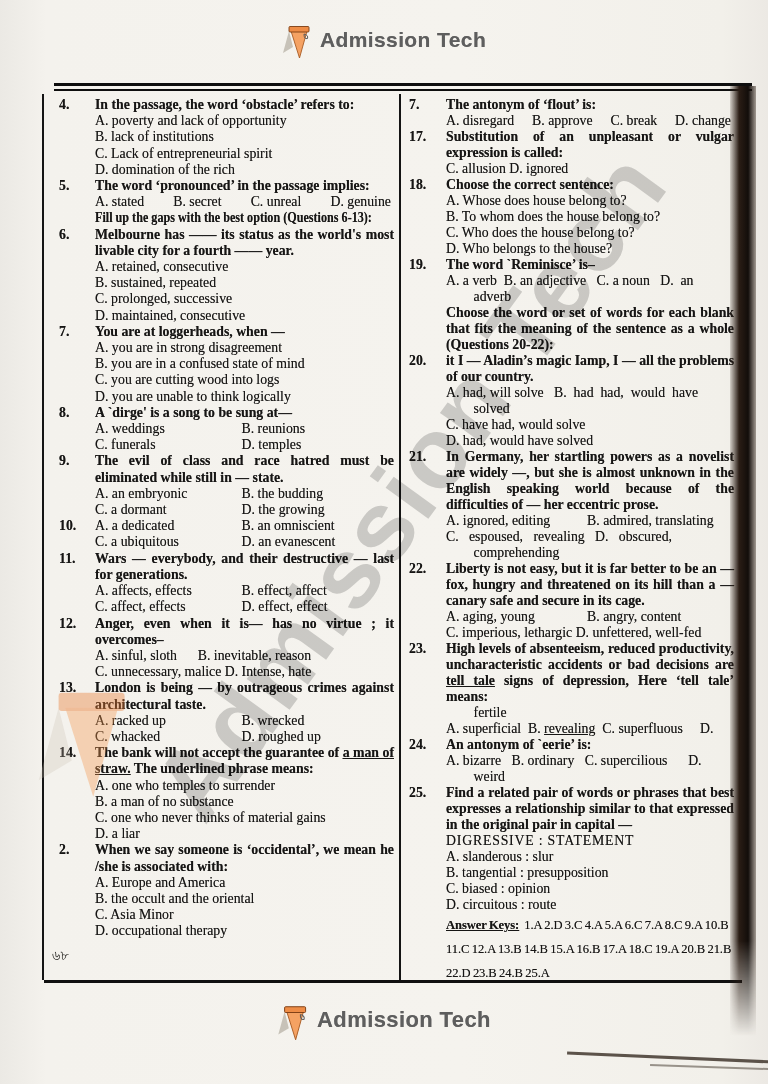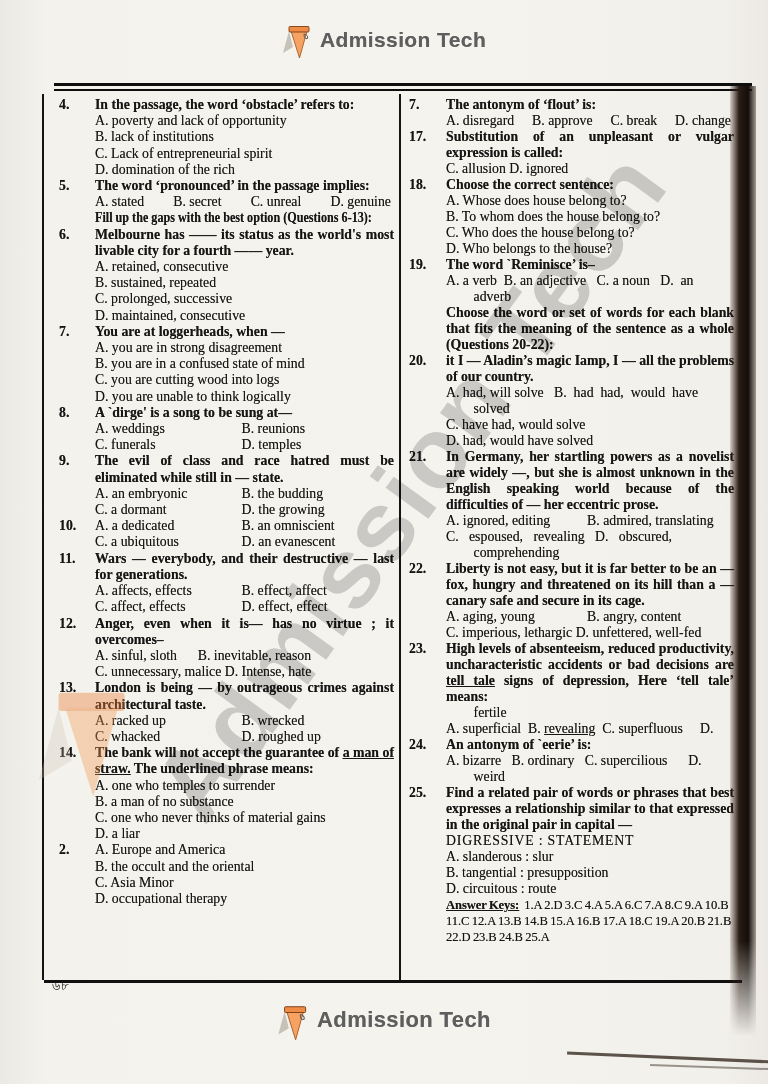--- a/index.html
+++ b/index.html
@@ -11,21 +11,21 @@
   .header{top:22px;}
   .footer{top:1002px;}
   .brand{font-family:"Liberation Sans",sans-serif;font-weight:700;font-size:21px;line-height:36px;
          color:#5e5e5e;letter-spacing:.4px;text-shadow:0 0 .5px rgba(90,90,90,.6);}
   .footer .brand{font-size:22px;}
   .logo svg{display:block;}
   
   .rule-top{position:absolute;left:54px;right:16px;top:83px;height:3px;
             border-top:3.5px solid #0e0e0e;border-bottom:2px solid #0e0e0e;}
   .rule-bottom{position:absolute;left:44px;top:980px;width:698px;height:2.5px;background:#101010;z-index:7;}
-  .page-number{position:absolute;left:52px;top:976px;font-family:"DejaVu Sans",sans-serif;
+  .page-number{position:absolute;left:52px;top:946px;font-family:"DejaVu Sans",sans-serif;
                font-size:13px;color:#22201d;z-index:7;}
   
   .cols{position:absolute;left:42px;top:94px;width:694px;height:886px;display:flex;z-index:2;
         text-shadow:0 0 .3px rgba(20,20,20,.55);}
   .col{box-sizing:border-box;overflow:hidden;}
   .col-left{width:359px;border-left:2.5px solid #141414;border-right:2px solid #141414;
             padding:3px 5px 0 0;font-size:13.8px;line-height:16.2px;}
   .col-right{flex:1;padding:3px 2px 0 2px;font-size:13.8px;line-height:16px;}
   
   .q{display:flex;}
@@ -35,21 +35,21 @@
   .stem{font-weight:700;text-align:justify;}
   .stem2{font-weight:400;letter-spacing:.8px;}
   .opt{font-weight:400;}
   .opt.line{white-space:pre-wrap;}
   .opt.row2{display:grid;grid-template-columns:49% 51%;}
   .opt.row2 span{white-space:pre-wrap;}
   .opt.row4{display:flex;justify-content:space-between;padding-right:3px;}
   .note{font-weight:700;text-align:justify;}
   .note.compact{white-space:nowrap;transform:scaleX(.88);transform-origin:0 50%;width:113%;}
   
-  .answer-keys .q-body{font-size:12.6px;line-height:16px;letter-spacing:-.1px;word-spacing:-.6px;}
+  .answer-keys .q-body{font-size:12.6px;line-height:24px;letter-spacing:-.1px;word-spacing:-.6px;}
   .ak-label{font-weight:700;text-decoration:underline;margin-right:5px;}
   
   .watermark{position:absolute;left:-40px;top:428px;width:900px;text-align:center;white-space:nowrap;
              transform:rotate(-54deg);font-family:"Liberation Sans",sans-serif;font-weight:700;
              font-size:100px;letter-spacing:2px;color:rgba(122,122,122,.33);
              mix-blend-mode:multiply;z-index:6;pointer-events:none;}
   .watermark-logo{position:absolute;left:26px;top:678px;z-index:5;opacity:.5;pointer-events:none;}
   
   .scan-band{position:absolute;right:12px;top:86px;width:26px;height:950px;z-index:8;
              background:linear-gradient(to right,rgba(60,40,28,.15),#2a1d15 35%,#120d0a 70%,#33221566);
@@ -208,20 +208,21 @@
             <div class="stem">The bank will not accept the guarantee of <u>a man of straw.</u> The underlined phrase means:</div>
             <div class="opt line">A. one who temples to surrender</div>
             <div class="opt line">B. a man of no substance</div>
             <div class="opt line">C. one who never thinks of material gains</div>
             <div class="opt line">D. a liar</div>
           </div>
         </div>
         <div class="q">
           <div class="q-num">2.</div>
           <div class="q-body">
+            <div class="stem">When we say someone is ‘occidental’, we mean he /she is associated with:</div>
             <div class="opt line">A. Europe and America</div>
             <div class="opt line">B. the occult and the oriental</div>
             <div class="opt line">C. Asia Minor</div>
             <div class="opt line">D. occupational therapy</div>
           </div>
         </div>
       </div>
     <div class="col col-right">
       <div id="right-col">
           <div class="q">
@@ -310,20 +311,21 @@
               <div class="opt line">A. bizarre   B. ordinary   C. supercilious      D.</div>
               <div class="opt line">        weird</div>
             </div>
           </div>
           <div class="q">
             <div class="q-num">25.</div>
             <div class="q-body">
               <div class="stem">Find a related pair of words or phrases that best expresses a relationship similar to that expressed in the original pair in capital —<div class="stem2">DIGRESSIVE : STATEMENT</div></div>
               <div class="opt line">A. slanderous : slur</div>
               <div class="opt line">B. tangential : presupposition</div>
+              <div class="opt line">C. biased : opinion</div>
               <div class="opt line">D. circuitous : route</div>
             </div>
           </div>
         </div>
       <div class="q answer-keys">
         <div class="q-num"></div>
         <div class="q-body"><span class="ak-label">Answer Keys:</span><span class="ak-text">1.A 2.D 3.C 4.A 5.A 6.C 7.A 8.C 9.A 10.B 11.C 12.A 13.B 14.B 15.A 16.B 17.A 18.C 19.A 20.B 21.B 22.D 23.B 24.B 25.A</span></div>
       </div>
     </div>
   </div>

